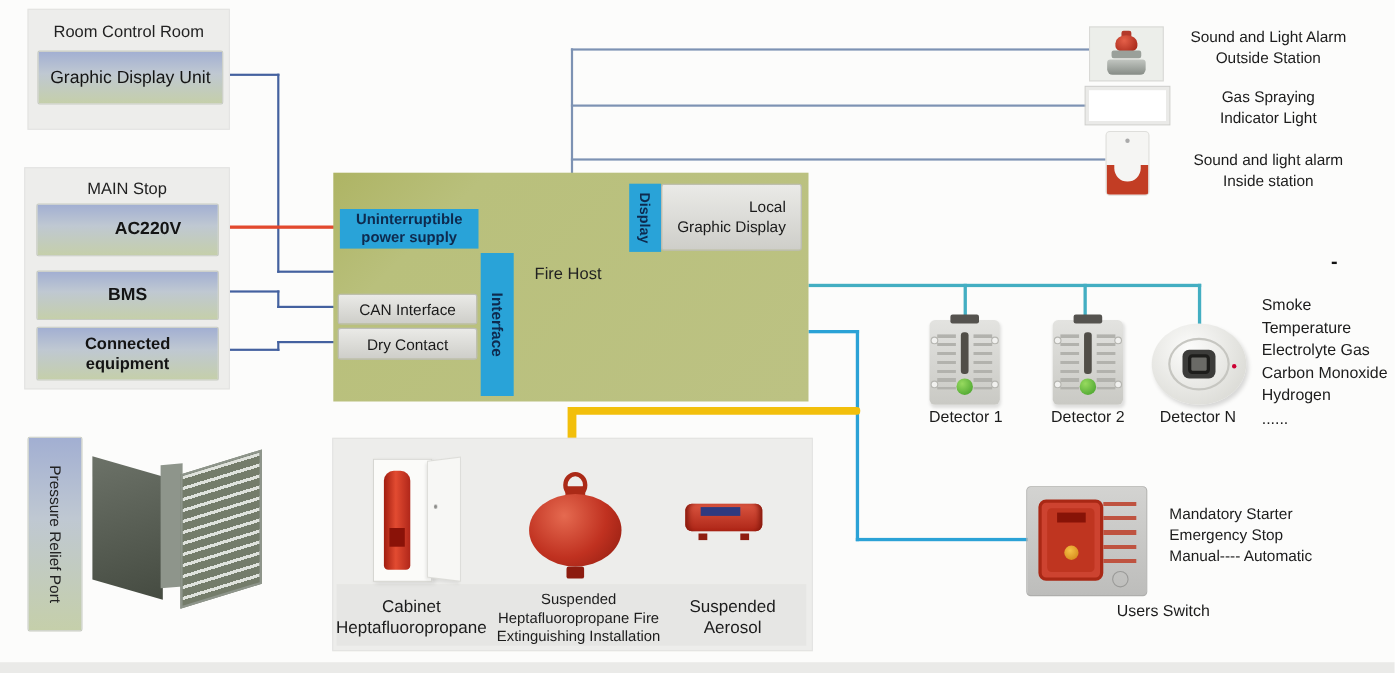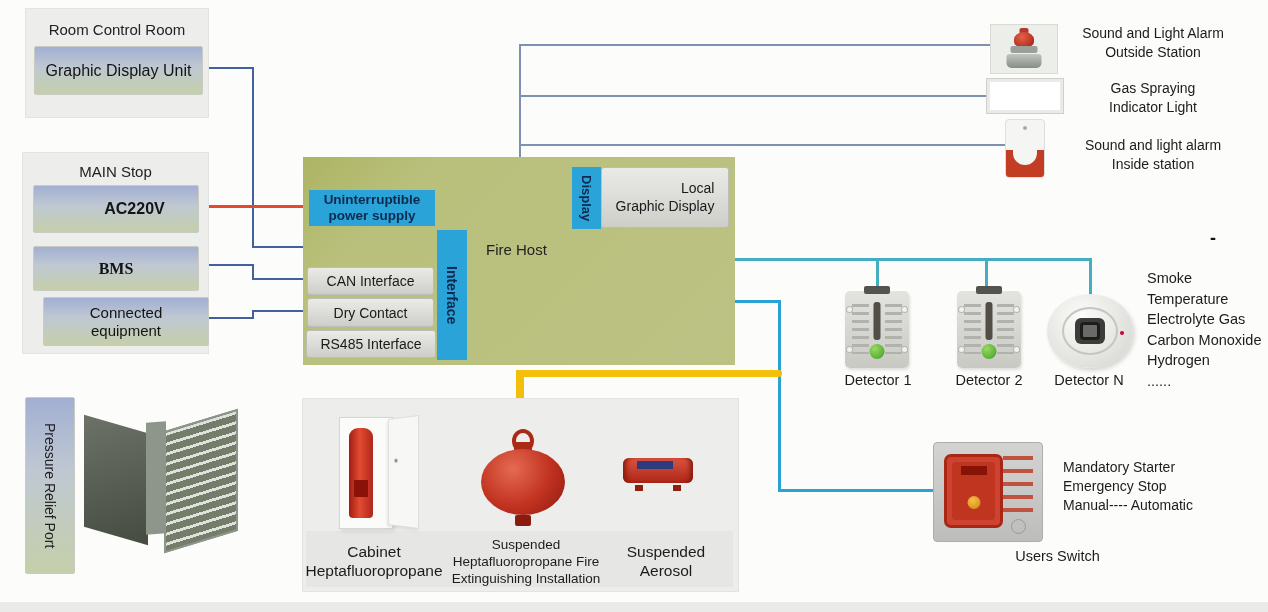--- a/index.html
+++ b/index.html
@@ -150,23 +150,23 @@
       <span class="box-label">Graphic Display Unit</span>
     </div>
   </div>
 
   <div class="abs panel" style="left:22px;top:152px;width:185px;height:200px;">
     <div class="abs title center" style="left:0;top:10px;width:185px;">MAIN Stop</div>
     <div class="abs grad-box" style="left:10px;top:32px;width:164px;height:46px;">
       <span class="box-label" style="font-weight:bold;margin-left:37px;">AC220V</span>
     </div>
     <div class="abs grad-box" style="left:10px;top:93px;width:164px;height:43px;">
-      <span class="box-label" style="font-weight:bold;font-family:Liberation Serif, serif;">BMS</span>
-    </div>
-    <div class="abs grad-box" style="left:20px;top:144px;width:164px;height:47px;">
+      <span class="box-label" style="font-weight:bold;">BMS</span>
+    </div>
+    <div class="abs grad-box" style="left:10px;top:144px;width:164px;height:47px;font-weight:bold;">
       <span class="box-label ml center" style="font-size:15px;line-height:1.15;">Connected
 equipment</span>
     </div>
   </div>
 
   <div class="abs grad-box" style="left:25px;top:397px;width:48px;height:175px;">
     <span class="vtext" style="font-size:14px;color:#222;">Pressure Relief Port</span>
   </div>
   <div class="abs" style="left:78px;top:408px;width:165px;height:155px;">
     <div class="vent-left"></div>
@@ -177,23 +177,20 @@
   <div class="abs host" style="left:303px;top:157px;width:432px;height:208px;">
     <div class="abs bluetab" style="left:6px;top:33px;width:126px;height:36px;">
       <span class="ml center" style="font-size:13.5px;line-height:1.15;font-weight:bold;color:#0e2a4e;">Uninterruptible
 power supply</span>
     </div>
     <div class="abs grayport" style="left:4px;top:110px;width:125px;height:26px;">
       <span>CAN Interface</span>
     </div>
     <div class="abs grayport" style="left:4px;top:141px;width:125px;height:27px;">
       <span>Dry Contact</span>
-    </div>
-    <div class="abs grayport" style="left:3px;top:173px;width:128px;height:26px;">
-      <span>RS485 Interface</span>
     </div>
     <div class="abs bluetab" style="left:134px;top:73px;width:30px;height:130px;">
       <span class="vtext" style="font-size:14px;font-weight:bold;color:#0e2a4e;">Interface</span>
     </div>
     <div class="abs" style="left:183px;top:84px;font-size:15px;color:#222;">Fire Host</div>
     <div class="abs bluetab" style="left:269px;top:10px;width:29px;height:62px;">
       <span class="vtext" style="font-size:13px;font-weight:bold;color:#0e2a4e;">Display</span>
     </div>
     <div class="abs grayport" style="left:298px;top:10px;width:126px;height:59px;">
       <span class="ml center" style="line-height:1.25;font-size:14px;text-align:right;">Local

